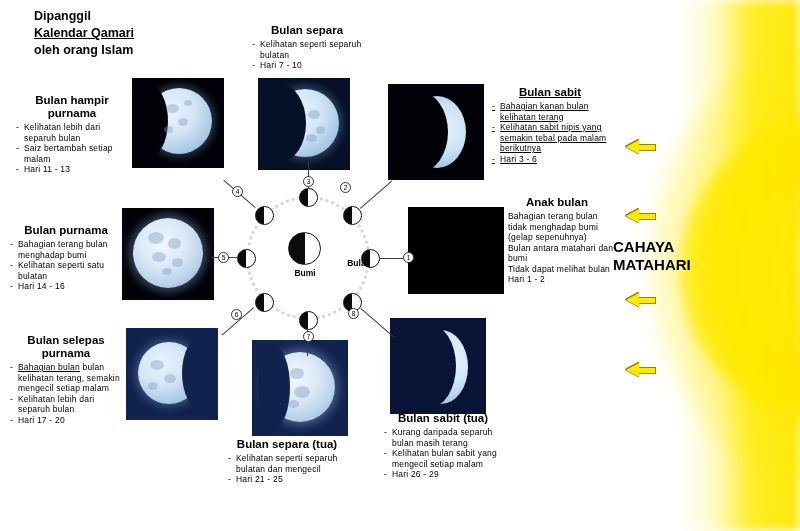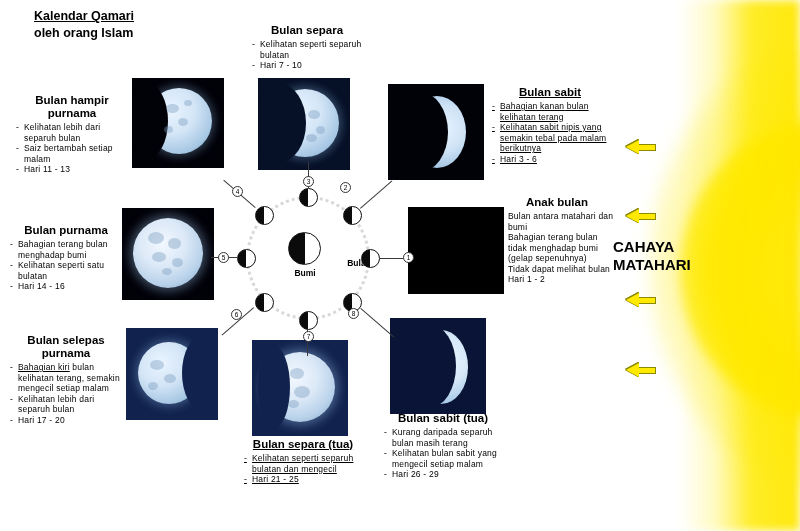--- a/index.html
+++ b/index.html
@@ -201,20 +201,21 @@
 
 <div id="stage">
 
   <div class="sun-wrap">
     <div class="sun-halo"></div>
     <div class="sun-core"></div>
     <div class="sun-band"></div>
   </div>
 
   <div class="hdr">
+    <div>Dipanggil</div>
     <div class="l2">Kalendar Qamari</div>
     <div>oleh orang Islam</div>
   </div>
 
   <div class="photo sky-black" style="left:132px;top:78px;width:92px;height:90px;">
     <div class="disc disc-gib" style="left:14px;top:10px;width:66px;height:66px;"></div>
     <div class="bite" style="left:-6px;top:5px;width:42px;height:76px;background:#010108;"></div>
     <div class="cr" style="left:34px;top:26px;width:13px;height:9px;"></div>
     <div class="cr" style="left:46px;top:40px;width:10px;height:8px;"></div>
     <div class="cr" style="left:32px;top:48px;width:9px;height:7px;"></div>
@@ -348,25 +349,25 @@
           <span class="txt">Hari 3 - 6</span>
         </div>
     </div>
   </div>
 
   <div class="block" style="left:500px;top:196px;width:114px;">
     <div class="blk-title">Anak bulan</div>
     <div class="bullets">
       <div class="li">
           <span class="dash">-</span>
+          <span class="txt">Bahagian terang bulan tidak menghadap bumi (gelap sepenuhnya)</span>
+        </div>
+      <div class="li">
+          <span class="dash">-</span>
           <span class="txt">Bulan antara matahari dan bumi</span>
-        </div>
-      <div class="li">
-          <span class="dash">-</span>
-          <span class="txt">Bahagian terang bulan tidak menghadap bumi (gelap sepenuhnya)</span>
         </div>
       <div class="li">
           <span class="dash">-</span>
           <span class="txt">Tidak dapat melihat bulan</span>
         </div>
       <div class="li">
           <span class="dash">-</span>
           <span class="txt">Hari 1 - 2</span>
         </div>
     </div>
@@ -388,34 +389,34 @@
           <span class="txt">Hari 14 - 16</span>
         </div>
     </div>
   </div>
 
   <div class="block" style="left:10px;top:314px;width:112px;margin-top:20px;">
     <div class="blk-title">Bulan selepas purnama</div>
     <div class="bullets">
       <div class="li">
           <span class="dash">-</span>
-          <span class="txt"><span class="u">Bahagian kiri</span> bulan kelihatan terang, semakin mengecil setiap malam</span>
+          <span class="txt"><span class="u">Bahagian bulan</span> bulan kelihatan terang, semakin mengecil setiap malam</span>
         </div>
       <div class="li">
           <span class="dash">-</span>
           <span class="txt">Kelihatan lebih dari separuh bulan</span>
         </div>
       <div class="li">
           <span class="dash">-</span>
           <span class="txt">Hari 17 - 20</span>
         </div>
     </div>
   </div>
 
-  <div class="block" style="left:244px;top:438px;width:118px;text-decoration:underline;">
+  <div class="block" style="left:228px;top:438px;width:118px;">
     <div class="blk-title">Bulan separa (tua)</div>
     <div class="bullets">
       <div class="li">
           <span class="dash">-</span>
           <span class="txt">Kelihatan seperti separuh bulatan dan mengecil</span>
         </div>
       <div class="li">
           <span class="dash">-</span>
           <span class="txt">Hari 21 - 25</span>
         </div>

